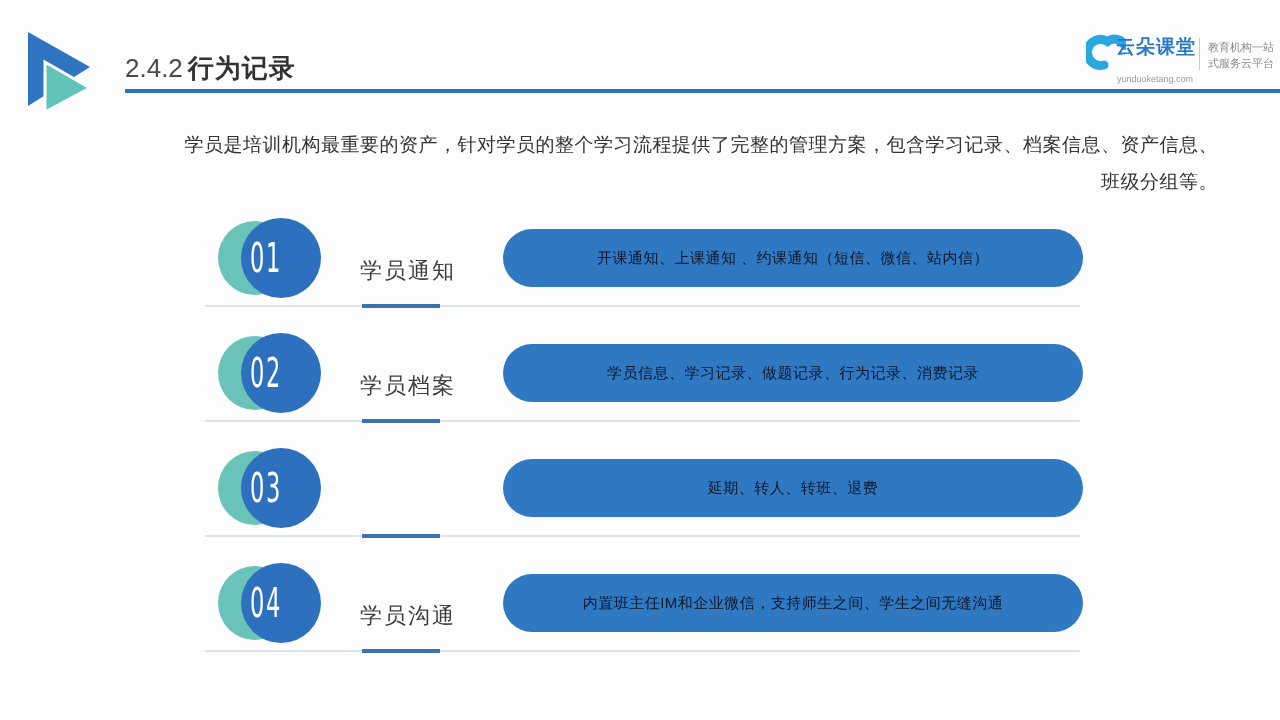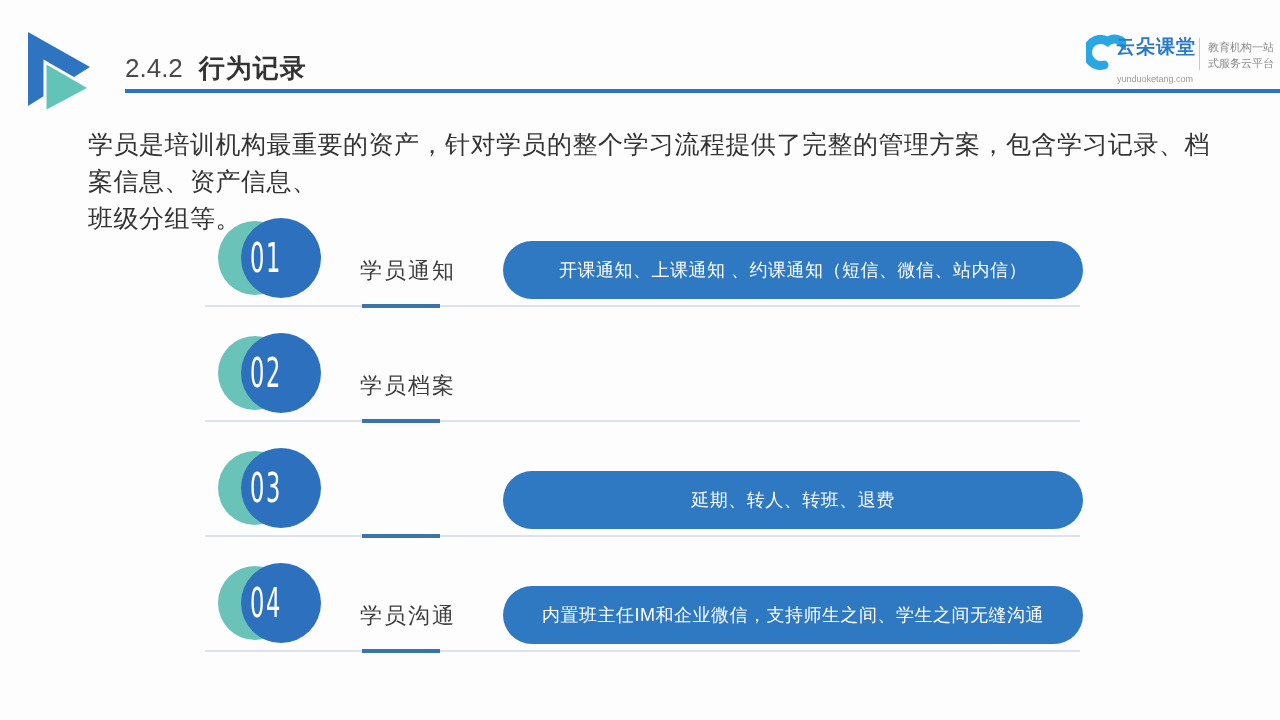--- a/index.html
+++ b/index.html
@@ -2,50 +2,50 @@
 <html><head>
 <meta charset="utf-8">
 <style>
   html,body{margin:0;padding:0;}
   body{font-family:"Liberation Sans",sans-serif;background:#e9e9e9;}
   .page{position:relative;width:1280px;height:720px;background:#fdfdfd;overflow:hidden;margin:0 auto;}
 
   
   .deco{position:absolute;left:24px;top:24px;}
   .title-wrap{position:absolute;left:125px;top:52px;font-size:26px;line-height:32px;white-space:nowrap;}
-  .title-prefix{color:#4a4a4a;font-weight:400;margin-right:16px;}
+  .title-prefix{color:#4a4a4a;font-weight:400;margin-right:5px;}
   .title-main{color:#333;font-weight:700;letter-spacing:1px;}
   .title-underline{position:absolute;left:125px;top:89px;width:1155px;height:4px;background:#2e73bf;}
 
   .logo{position:absolute;left:1084px;top:26px;width:196px;height:52px;}
   .logo-cloud{position:absolute;left:2px;top:2px;}
   .logo-textcol{position:absolute;left:32px;top:8px;width:78px;text-align:center;}
   .logo-name{display:block;font-size:19px;font-weight:700;color:#2979c9;letter-spacing:1px;white-space:nowrap;}
   .logo-domain{display:block;font-size:9px;color:#9a9a9a;margin-top:14px;white-space:nowrap;}
   .logo-vline{position:absolute;left:115px;top:12px;width:1px;height:32px;background:#c9c9c9;}
   .logo-slogan{position:absolute;left:124px;top:13px;font-size:11px;color:#8a8a8a;line-height:16px;white-space:nowrap;}
 
   
-  .intro{position:absolute;left:88px;top:126px;width:1130px;font-size:25px;line-height:37px;color:#333;letter-spacing:.5px;margin:0;}
+  .intro{position:absolute;left:88px;top:126px;width:1130px;font-size:19px;line-height:37px;color:#333;letter-spacing:.5px;margin:0;text-align:right;}
 
   
   .rows{position:absolute;left:205px;top:200px;width:878px;}
   .row{position:relative;height:115px;}
   .badge{position:absolute;left:0;top:0;width:130px;height:115px;}
   .c{position:absolute;border-radius:50%;}
   .c.teal{left:13px;top:21px;width:74px;height:74px;background:#6ac3b8;z-index:1;}
   .c.blue{left:36px;top:18px;width:80px;height:80px;background:#2d70be;z-index:2;}
   .num{position:absolute;left:13px;top:0;width:96px;height:116px;z-index:3;
        display:flex;align-items:center;justify-content:center;
        color:#fff;font-family:"DejaVu Sans",sans-serif;font-size:41px;font-weight:400;
        transform:scaleX(.55);letter-spacing:3px;}
   .label{position:absolute;left:155px;top:45px;width:130px;font-size:22px;color:#3d3d3d;letter-spacing:2px;white-space:nowrap;margin-top:11px;}
-  .pill{position:absolute;left:298px;top:41px;width:580px;height:58px;border-radius:29px;background:#2f79c3;
+  .pill{position:absolute;left:298px;top:29px;width:580px;height:58px;border-radius:29px;background:#2f79c3;
         display:flex;align-items:center;justify-content:center;
-        color:#ffffff;font-size:18px;letter-spacing:.5px;white-space:nowrap;}
+        color:#0f172a;font-size:15px;letter-spacing:.5px;white-space:nowrap;}
   .divider{position:absolute;left:0;top:105px;width:875px;height:2px;background:#dce3ee;}
   .divider .accent{position:absolute;left:157px;top:-1px;width:78px;height:4px;background:#3b74ad;}
 </style>
 </head>
 <body>
 
 <div class="page">
 
   <svg class="deco" width="72" height="94" viewBox="0 0 72 94" aria-hidden="true">
     <polygon points="4,8 4,82 66,43" fill="#2e74c0"></polygon>
@@ -88,20 +88,21 @@
       </div>
     </div>
 
     <div class="row">
       <div class="badge">
         <span class="c teal"></span>
         <span class="c blue"></span>
         <span class="num">02</span>
       </div>
       <div class="label">学员档案</div>
+      <div class="pill">学员信息、学习记录、做题记录、行为记录、消费记录</div>
       <div class="divider">
         <span class="accent"></span>
       </div>
     </div>
 
     <div class="row">
       <div class="badge">
         <span class="c teal"></span>
         <span class="c blue"></span>
         <span class="num">03</span>

